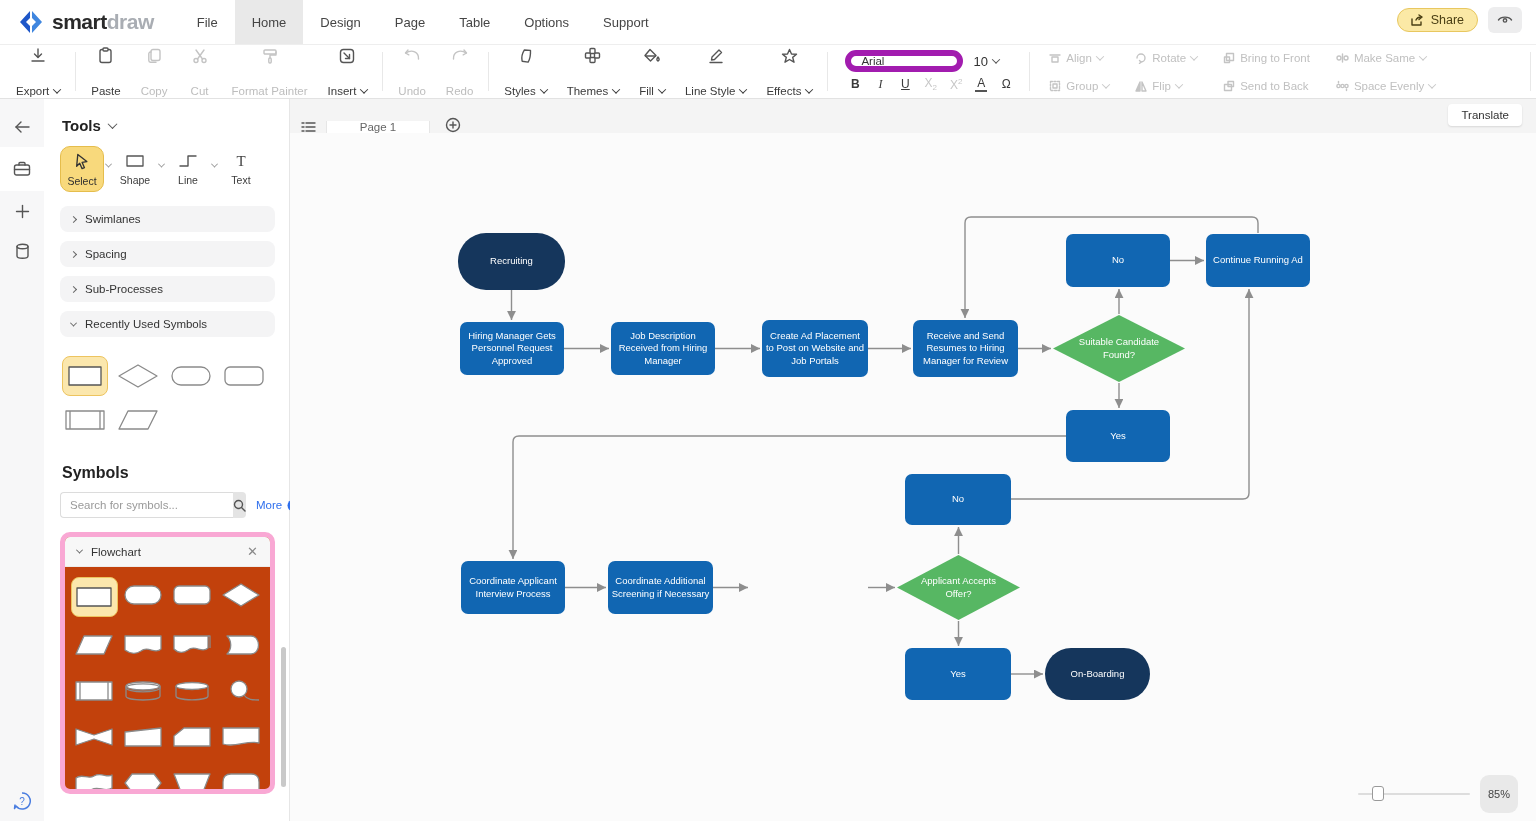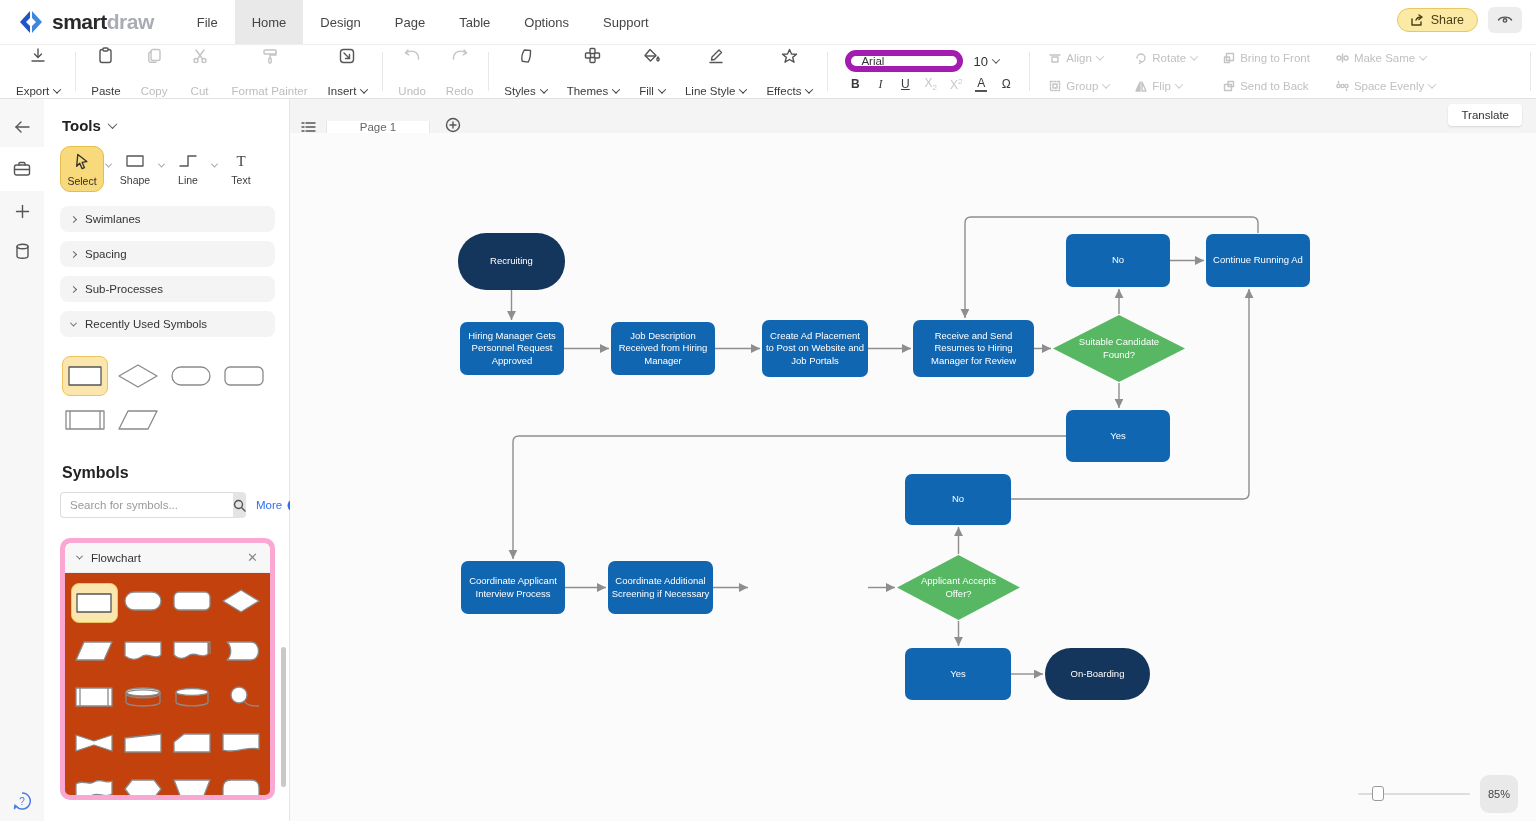--- a/index.html
+++ b/index.html
@@ -68,21 +68,21 @@
   .tool-chev .chev { width:5px; height:5px; }
   .section-bar { height:26px; background:#f4f4f5; border-radius:8px; display:flex; align-items:center;
     gap:9px; padding:0 11px; font-size:11.5px; color:#333; margin-bottom:9px; }
   .section-bar .chev { width:5px; height:5px; border-color:#666; transform:rotate(-45deg); }
   .section-bar.open .chev { transform:rotate(45deg) translate(-1px,-1px); }
   .recent-grid { padding:10px 2px 14px 2px; display:flex; flex-wrap:wrap; gap:4px 7px; }
   .thumb { width:46px; height:40px; display:flex; align-items:center; justify-content:center; border-radius:8px; }
   .thumb.selected { background:#fbe7ad; border:1px solid #edc45f; }
   .thumb svg { display:block; }
   .symbols-title { font-size:16px; font-weight:bold; color:#222; margin:10px 0 10px 2px; }
-  .search-row { display:flex; align-items:center; gap:0; margin-bottom:20px; }
+  .search-row { display:flex; align-items:center; gap:0; margin-bottom:14px; }
   .search-input { flex:1; height:26px; border:1px solid #dcdcdc; border-right:none; border-radius:4px 0 0 4px;
     padding:0 9px; font-size:11.5px; color:#555; font-family:"Liberation Sans",sans-serif; }
   .search-input::placeholder { color:#9a9a9a; }
   .search-btn { width:32px; height:26px; background:#e4e4e4; border-radius:0 4px 4px 0;
     display:flex; align-items:center; justify-content:center; }
   .more-link { display:flex; align-items:center; gap:5px; font-size:11.5px; color:#2f6fed; margin-left:10px; }
   .palette { border:5px solid #f9a8d4; border-radius:10px; overflow:hidden; height:262px; background:#c2410c; }
   .palette-header { height:30px; background:#f7f7f7; display:flex; align-items:center; gap:9px;
     padding:0 12px; font-size:11.5px; color:#333; border-bottom:1px solid #ececec; }
   .palette-header .chev { width:5px; height:5px; border-color:#666; }
@@ -705,21 +705,21 @@
           <path d="M721,366 L953,366 Q959,366 959,360 L959,156" marker-end="url(#arr)"></path>
         </g>
         <polygon points="763,215.5 829,182 895,215.5 829,249" fill="#57b763"></polygon>
         <polygon points="607,454.5 668.5,422 730,454.5 668.5,487" fill="#57b763"></polygon>
       </svg>
 
       <div class="node terminator" style="left:168px;top:100px;width:107px;height:57px">Recruiting</div>
       <div class="node process" style="left:170px;top:189px;width:104px;height:53px">Hiring Manager Gets Personnel Request Approved</div>
       <div class="node process" style="left:321px;top:189px;width:104px;height:53px">Job Description Received from Hiring Manager</div>
       <div class="node process" style="left:472px;top:187px;width:106px;height:57px">Create Ad Placement to Post on Website and Job Portals</div>
-      <div class="node process" style="left:623px;top:187px;width:121px;height:57px">Receive and Send Resumes to Hiring Manager for Review</div>
+      <div class="node process" style="left:623px;top:187px;width:105px;height:57px">Receive and Send Resumes to Hiring Manager for Review</div>
       <div class="dlabel" style="left:784px;top:190px;width:90px;height:51px">Suitable Candidate Found?</div>
       <div class="node process" style="left:776px;top:101px;width:104px;height:53px">No</div>
       <div class="node process" style="left:916px;top:101px;width:104px;height:53px">Continue Running Ad</div>
       <div class="node process" style="left:776px;top:277px;width:104px;height:52px">Yes</div>
       <div class="node process" style="left:171px;top:428px;width:104px;height:53px">Coordinate Applicant Interview Process</div>
       <div class="node process" style="left:318px;top:428px;width:105px;height:53px">Coordinate Additional Screening if Necessary</div>
       <div class="dlabel" style="left:623px;top:430px;width:91px;height:49px">Applicant Accepts Offer?</div>
       <div class="node process" style="left:615px;top:341px;width:106px;height:51px">No</div>
       <div class="node process" style="left:615px;top:515px;width:106px;height:52px">Yes</div>
       <div class="node terminator" style="left:755px;top:515px;width:105px;height:52px">On-Boarding</div>

